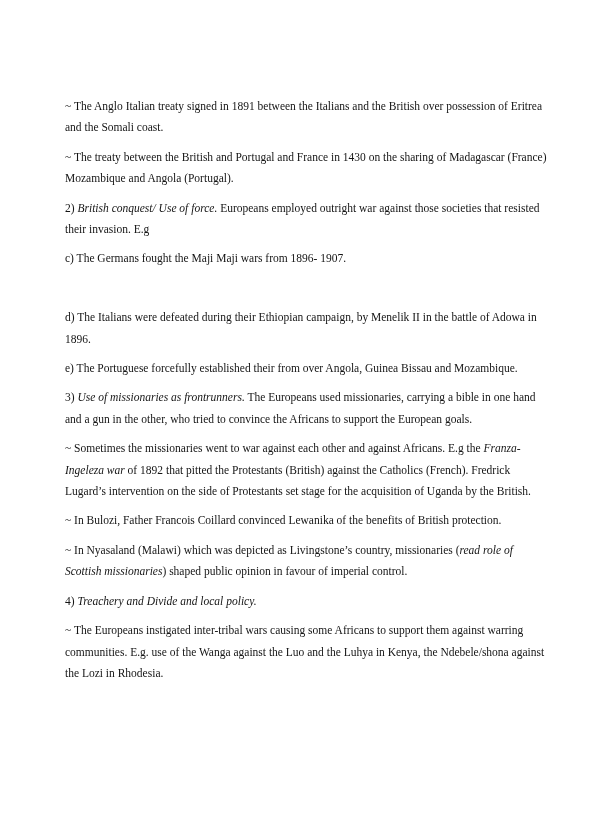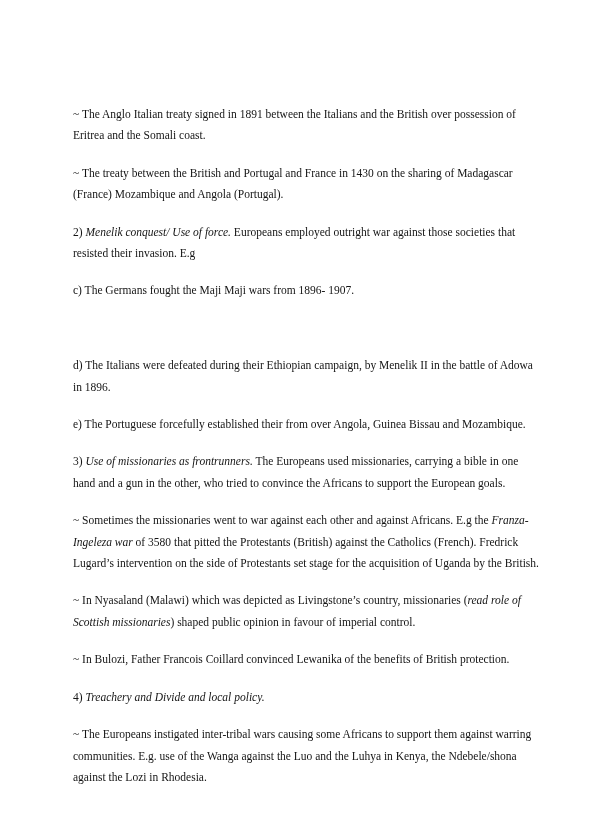--- a/index.html
+++ b/index.html
@@ -24,42 +24,42 @@
     top: 88px;
     left: 57px;
     width: 500px;
     font-family: "Liberation Serif", serif;
     font-size: 11.5px;
     line-height: 21.4px;
     color: #141414;
     text-align: left;
   }
   .doc p {
-    margin: 16px;
+    margin: 8px;
     padding: 0;
   }
   .doc p.blank {
     height: 21.4px;
   }
   .italic {
     font-style: italic;
   }
 </style>
 </head>
 <body>
 
 <div class="page">
   <div class="doc">
       <p><span>~ The Anglo Italian treaty signed in 1891 between the Italians and the British over possession of Eritrea and the Somali coast.</span></p>
       <p><span>~ The treaty between the British and Portugal and France in 1430 on the sharing of Madagascar (France) Mozambique and Angola (Portugal).</span></p>
-      <p><span>2) </span><span class="italic">Menelik conquest/ Use of force.</span><span> Europeans employed outright war against those societies that resisted their invasion. E.g</span></p>
+      <p><span>2) </span><span class="italic">British conquest/ Use of force.</span><span> Europeans employed outright war against those societies that resisted their invasion. E.g</span></p>
       <p><span>c) The Germans fought the Maji Maji wars from 1896- 1907.</span></p>
       <p class="blank"></p>
       <p><span>d) The Italians were defeated during their Ethiopian campaign, by Menelik II in the battle of Adowa in 1896.</span></p>
       <p><span>e) The Portuguese forcefully established their from over Angola, Guinea Bissau and Mozambique.</span></p>
       <p><span>3) </span><span class="italic">Use of missionaries as frontrunners.</span><span> The Europeans used missionaries, carrying a bible in one hand and a gun in the other, who tried to convince the Africans to support the European goals.</span></p>
-      <p><span>~ Sometimes the missionaries went to war against each other and against Africans. E.g the </span><span class="italic">Franza-Ingeleza war</span><span> of 3580 that pitted the Protestants (British) against the Catholics (French). Fredrick Lugard’s intervention on the side of Protestants set stage for the acquisition of Uganda by the British.</span></p>
+      <p><span>~ Sometimes the missionaries went to war against each other and against Africans. E.g the </span><span class="italic">Franza-Ingeleza war</span><span> of 1892 that pitted the Protestants (British) against the Catholics (French). Fredrick Lugard’s intervention on the side of Protestants set stage for the acquisition of Uganda by the British.</span></p>
+      <p><span>~ In Bulozi, Father Francois Coillard convinced Lewanika of the benefits of British protection.</span></p>
       <p><span>~ In Nyasaland (Malawi) which was depicted as Livingstone’s country, missionaries (</span><span class="italic">read role of Scottish missionaries</span><span>) shaped public opinion in favour of imperial control.</span></p>
-      <p><span>~ In Bulozi, Father Francois Coillard convinced Lewanika of the benefits of British protection.</span></p>
       <p><span>4) </span><span class="italic">Treachery and Divide and local policy.</span></p>
       <p><span>~ The Europeans instigated inter-tribal wars causing some Africans to support them against warring communities. E.g. use of the Wanga against the Luo and the Luhya in Kenya, the Ndebele/shona against the Lozi in Rhodesia.</span></p>
     </div>
 </div>
 
 </body></html>

